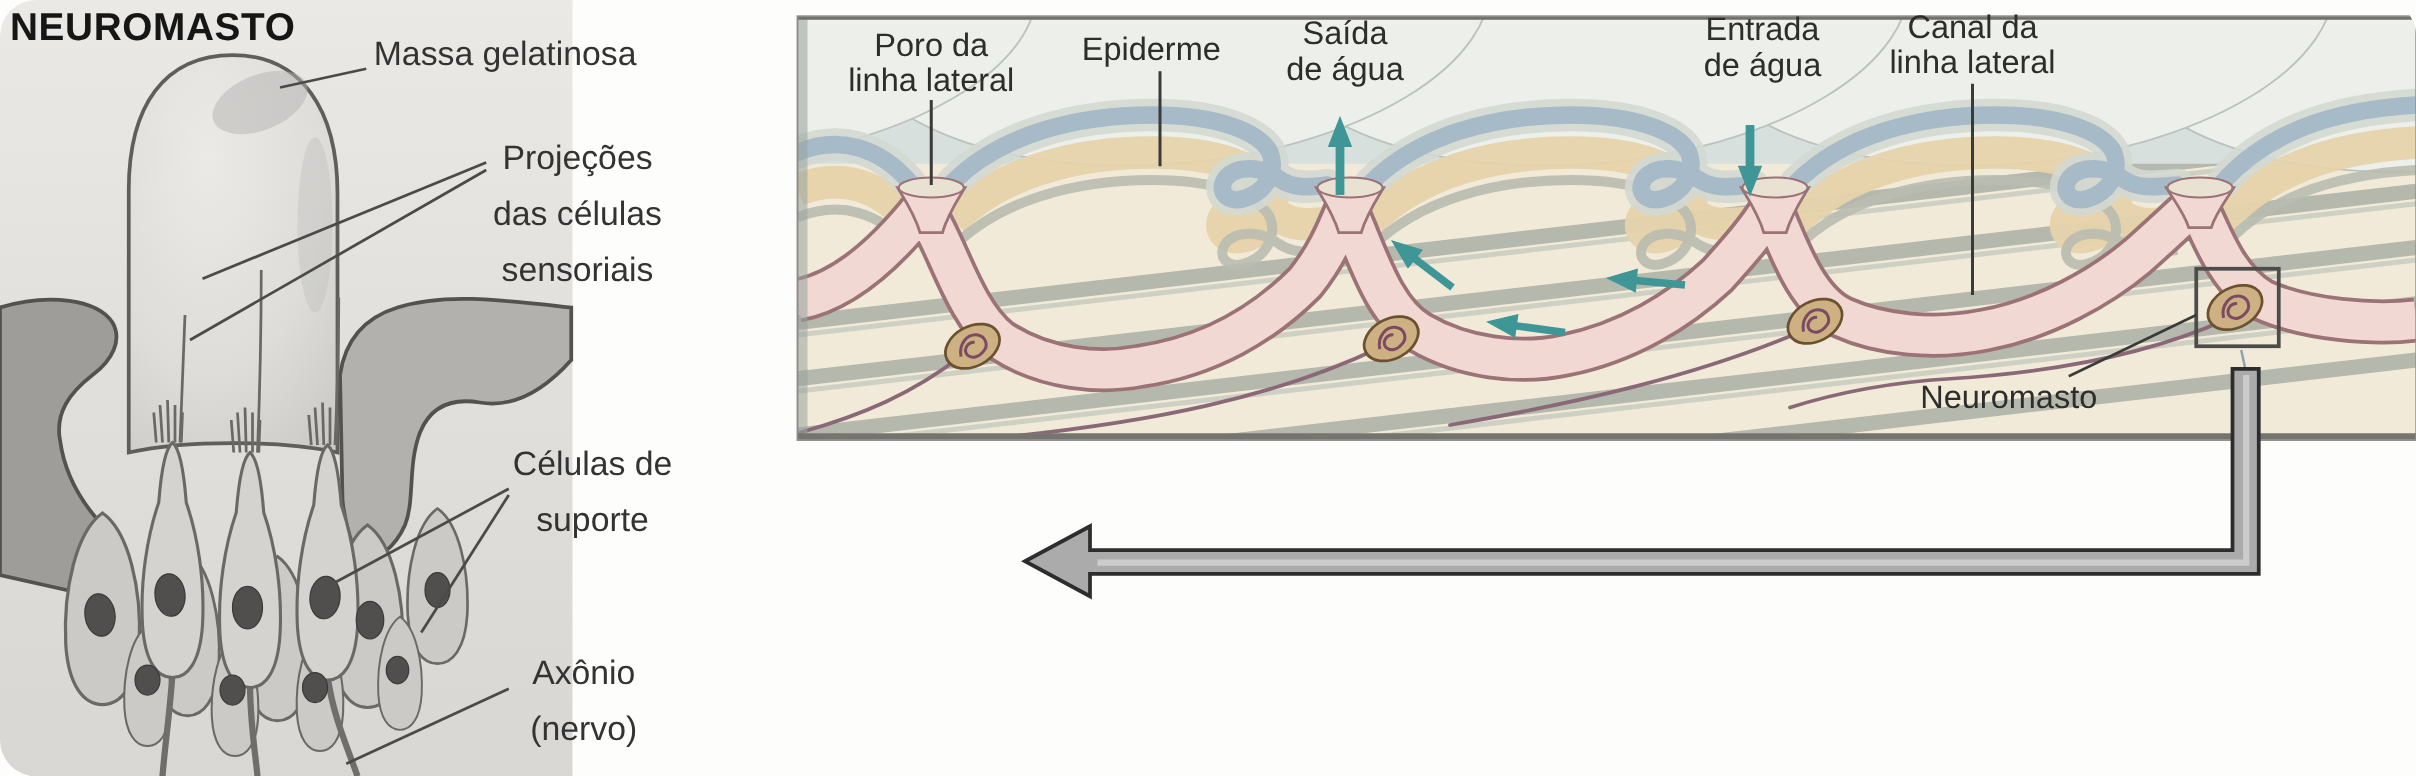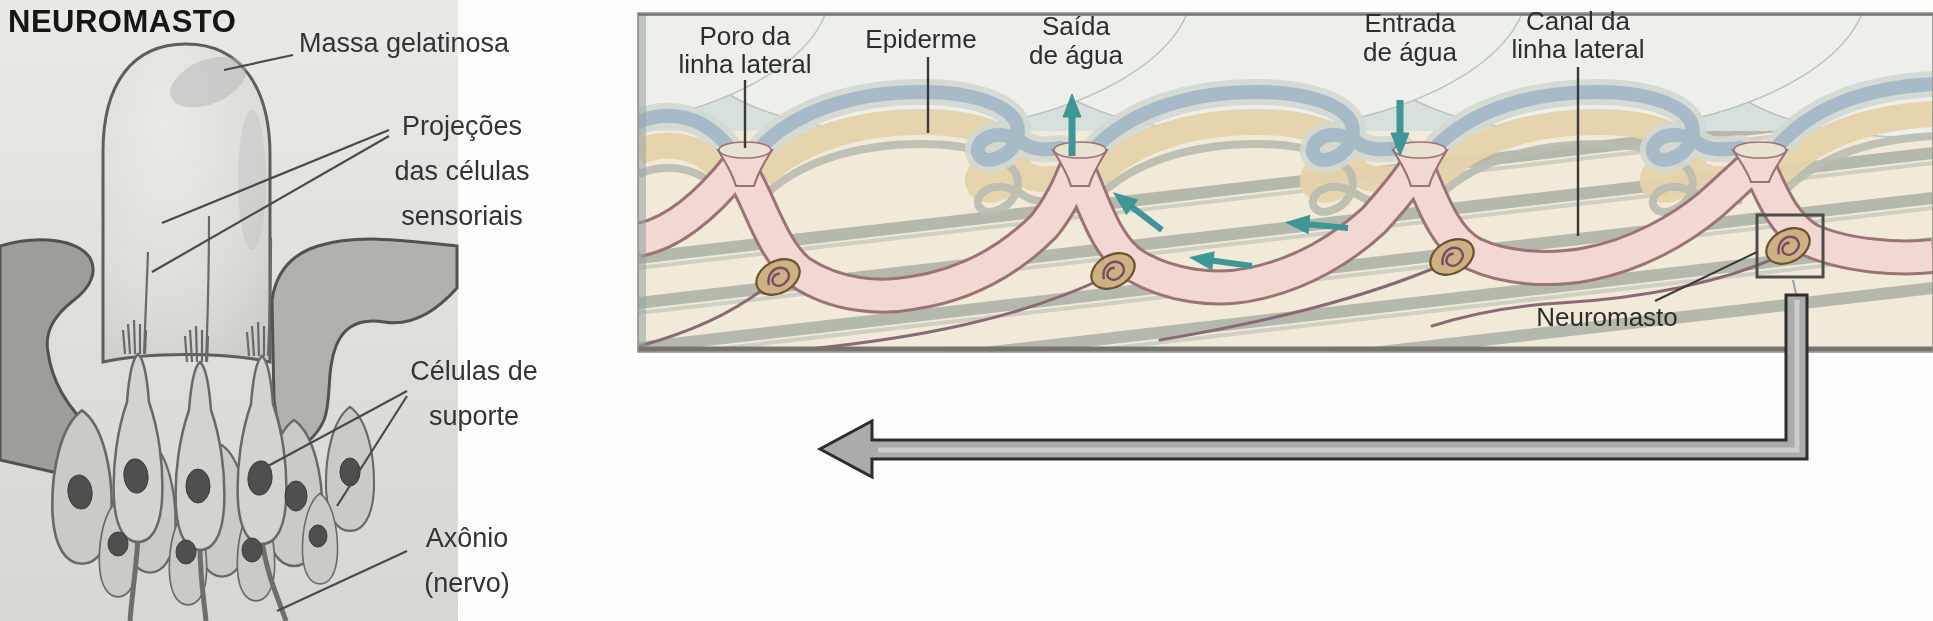--- a/index.html
+++ b/index.html
@@ -1,17 +1,17 @@
 <!DOCTYPE html>
 <html><head>
 <meta charset="utf-8">
 <style>
   html,body{margin:0;padding:0;background:#fdfdfc;}
   #stage{position:relative;width:1933px;height:621px;overflow:hidden;
-         font-family:"Liberation Sans", sans-serif;}
+         font-family:"Liberation Sans", sans-serif;border-radius:29px;}
   svg{position:absolute;top:0;display:block;}
   #left-fig{left:0;}
   #right-fig{left:620px;}
   text{font-family:"Liberation Sans", sans-serif;fill:#333331;}
   .lbl-left{font-size:27px;}
   .lbl-right{font-size:26px;fill:#2d2d2b;}
   .title{font-size:31px;font-weight:bold;fill:#161615;letter-spacing:.5px;}
 </style>
 </head>
 <body>

